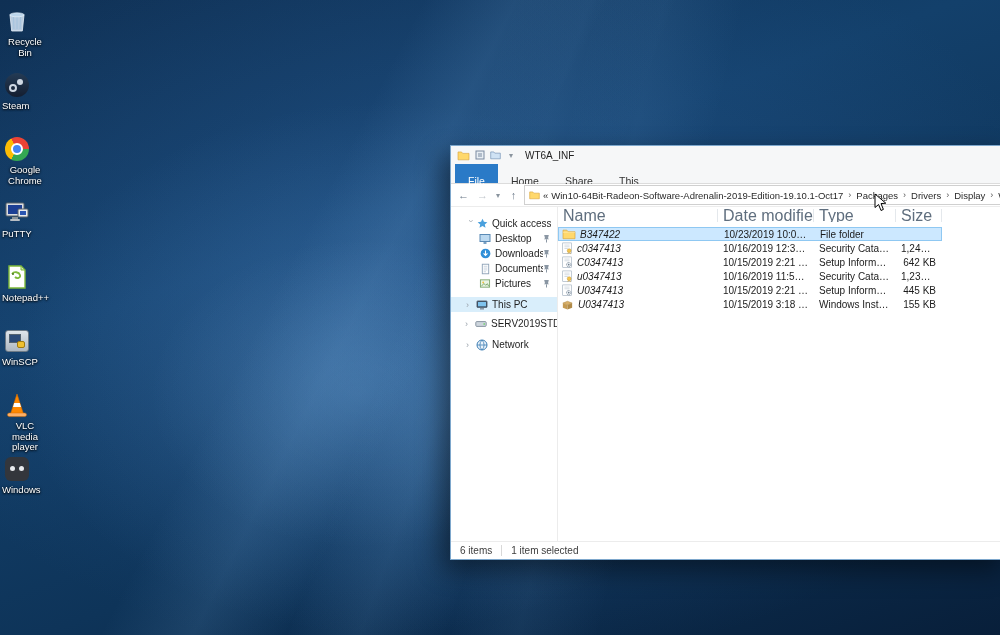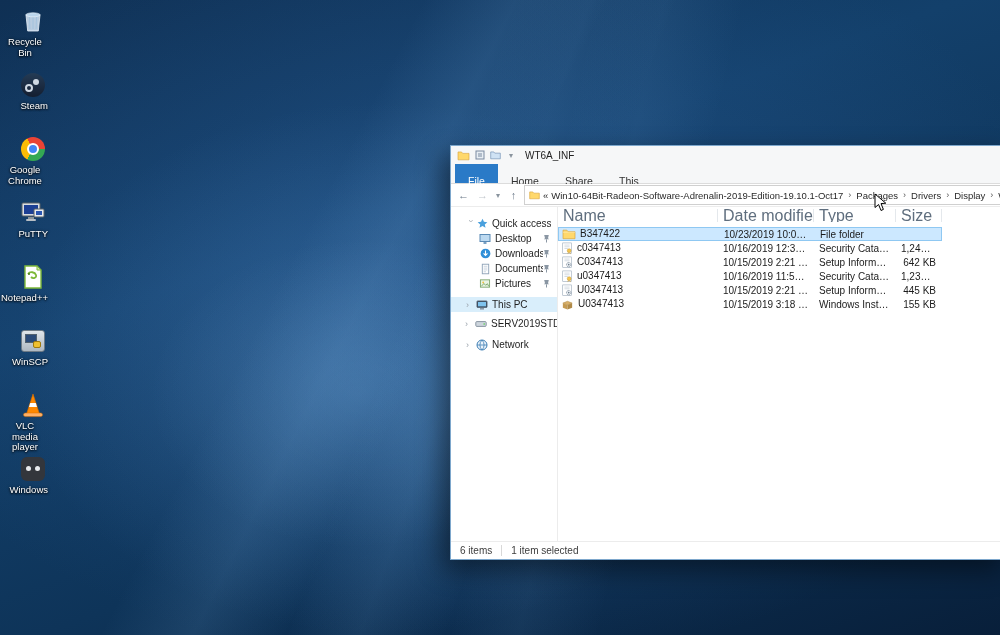--- a/index.html
+++ b/index.html
@@ -15,21 +15,21 @@
     position:absolute;inset:0;pointer-events:none;
     background:
       linear-gradient(117deg, transparent 32%, rgba(130,185,235,0.13) 39%, transparent 46%),
       linear-gradient(110deg, transparent 42%, rgba(130,185,235,0.10) 48%, transparent 55%),
       linear-gradient(103deg, transparent 52%, rgba(130,185,235,0.08) 58%, transparent 65%),
       radial-gradient(ellipse 300px 220px at 36% 62%, rgba(140,195,245,0.18), transparent 70%);
   }
 
   
   .icons{position:absolute;left:2px;top:6px;width:46px;display:flex;flex-direction:column;}
-  .dicon{width:46px;height:64px;display:flex;flex-direction:column;align-items:flex-end;cursor:default;}
+  .dicon{width:46px;height:64px;display:flex;flex-direction:column;align-items:flex-start;cursor:default;}
   .ig{width:30px;height:30px;display:flex;align-items:center;justify-content:center;flex:0 0 auto;}
   .ilabel{margin-top:1px;font-size:9.5px;line-height:1.12;color:#fff;text-align:center;
     text-shadow:0 1px 2px rgba(0,0,0,.95),0 0 3px rgba(0,0,0,.7);}
   .chrome-icon{width:24px;height:24px;border-radius:50%;position:relative;
     background:conic-gradient(from -30deg,#ea4335 0 120deg,#34a853 120deg 240deg,#fbbc05 240deg 360deg);}
   .chrome-icon::after{content:"";position:absolute;left:6px;top:6px;width:12px;height:12px;border-radius:50%;
     background:#4285f4;border:2px solid #fff;box-sizing:border-box;}
   .steam-icon{width:24px;height:24px;border-radius:50%;position:relative;
     background:linear-gradient(180deg,#243b55 0%,#141e30 100%);}
   .steam-icon::after{content:"";position:absolute;left:4px;top:11px;width:8px;height:8px;border-radius:50%;
@@ -85,21 +85,21 @@
   
   .filepane{flex:1;min-width:0;position:relative;}
   .cols{display:grid;grid-template-columns:160px 96px 82px 46px;height:17px;align-items:center;}
   .hcell{font-size:16px;color:#5f6e7e;padding:0 5px;border-right:1px solid #e4e8ec;height:13px;line-height:13px;
     white-space:nowrap;overflow:hidden;}
   .rows{margin-top:3px;}
   .frow{display:grid;grid-template-columns:160px 96px 82px 46px;height:14px;align-items:center;
     font-size:10px;color:#1b1b1b;width:384px;box-sizing:border-box;}
   .frow.selected{background:#cce8ff;border:1px solid #8fc8f2;}
   .cell{padding:0 5px;white-space:nowrap;overflow:hidden;text-overflow:ellipsis;}
-  .cell.name{display:flex;gap:4px;padding-left:3px;}
+  .cell.name{display:flex;align-items:center;gap:4px;padding-left:3px;font-style:italic;}
   .cell.size{text-align:right;padding-right:6px;}
   .fic{display:flex;flex:0 0 auto;}
   .ntext{white-space:nowrap;overflow:hidden;}
 
   .statusbar{height:17px;flex:0 0 17px;border-top:1px solid #ececec;display:flex;align-items:center;
     padding-left:9px;gap:9px;font-size:10px;color:#3d3d3d;background:#fff;}
   .vdiv{width:1px;height:11px;background:#d8d8d8;}
 
   .cursor{position:absolute;left:874px;top:193px;pointer-events:none;}
 </style>

